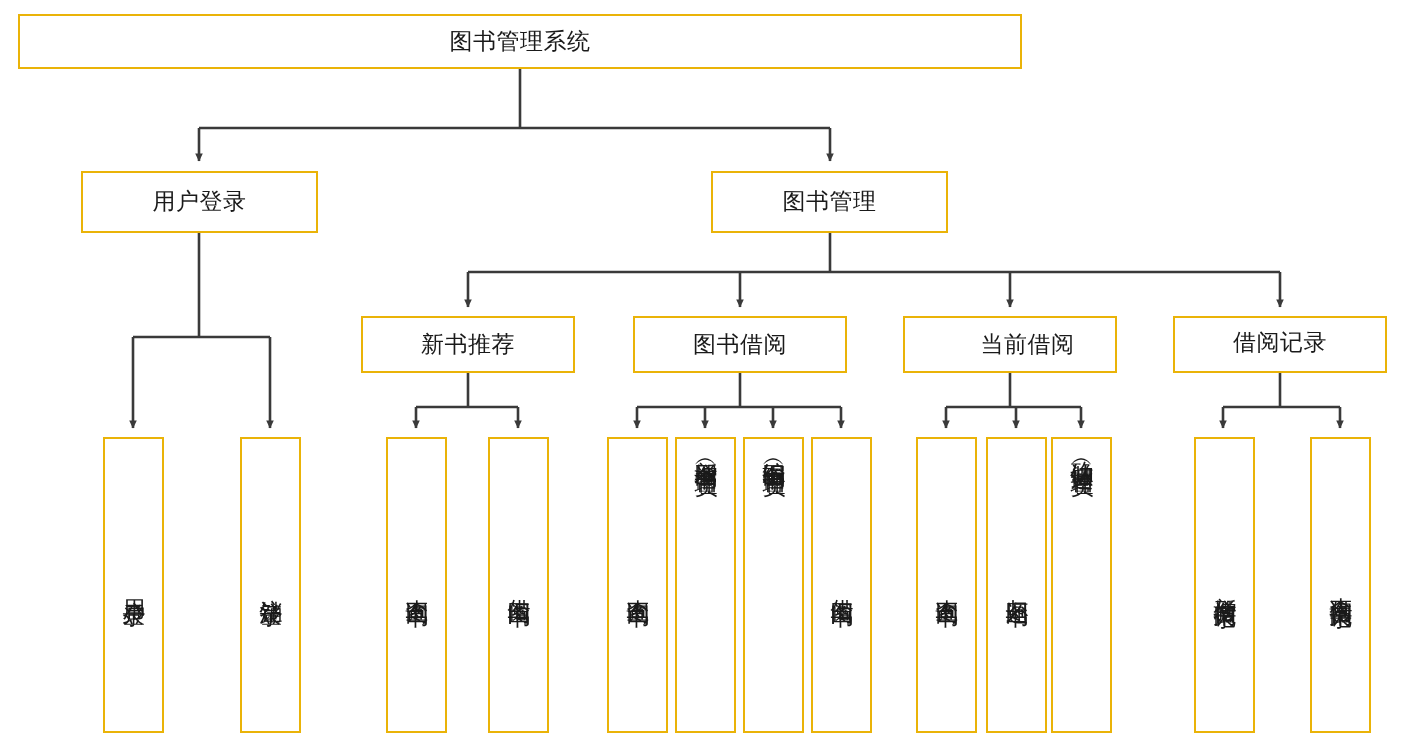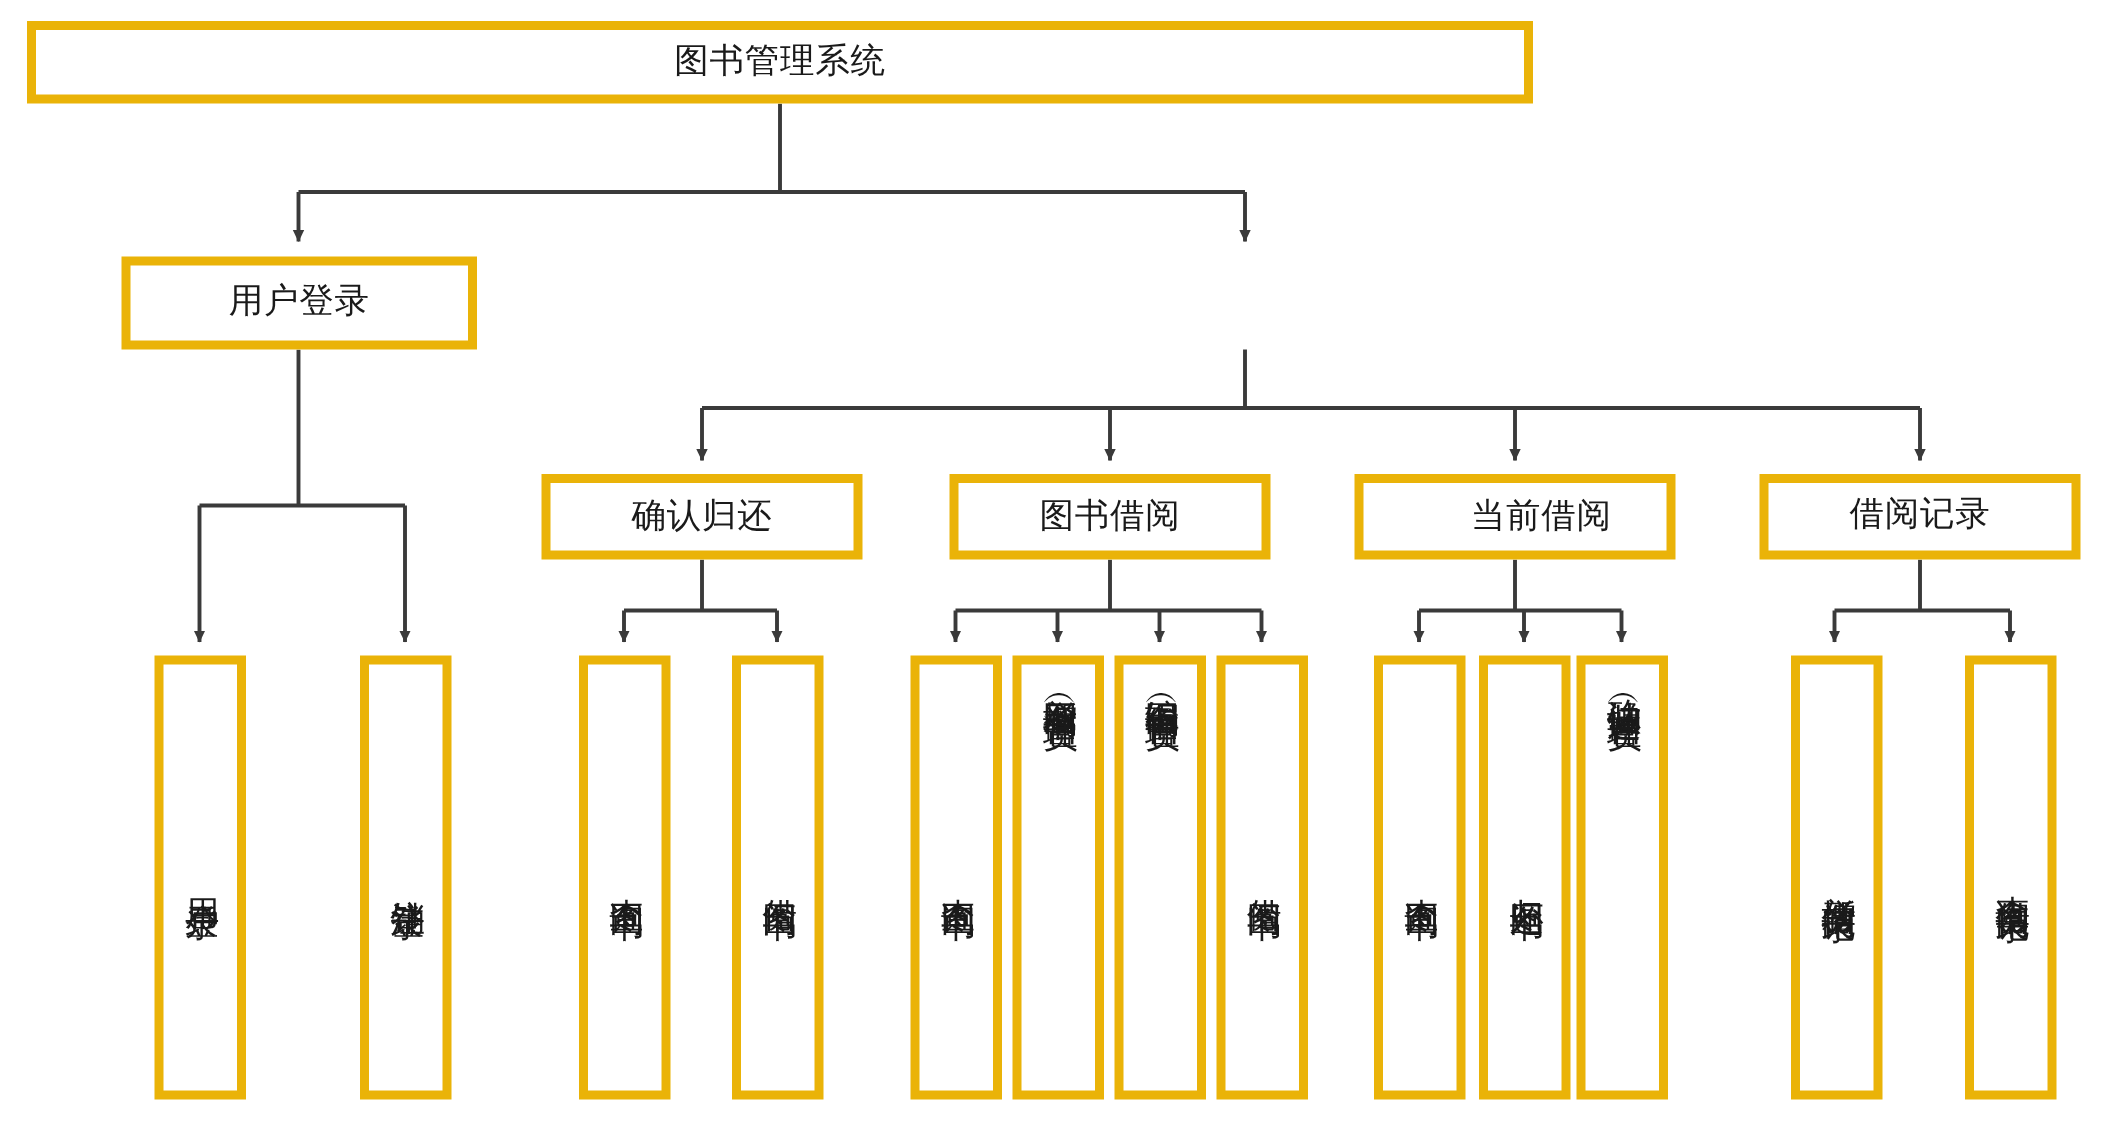--- a/index.html
+++ b/index.html
@@ -21,21 +21,21 @@
   #diagram-svg {
     position: absolute;
     left: 0;
     top: 0;
     width: 1405px;
     height: 747px;
   }
   .node {
     position: absolute;
     box-sizing: border-box;
-    border: 6px solid #eab308;
+    border: 2px solid #eab308;
     background: #ffffff;
     display: flex;
     align-items: center;
     justify-content: center;
     color: #1a1a1a;
   }
   .node-label {
     display: block;
     text-align: center;
     line-height: 1.12;
@@ -131,23 +131,26 @@
   </svg>
 
   <div class="node horiz" style="left:18px; top:14px; width:1004px; height:55px;">
     <span class="node-label">图书管理系统</span>
   </div>
 
   <div class="node horiz" style="left:81px; top:171px; width:237px; height:62px;">
     <span class="node-label">用户登录</span>
   </div>
 
+  <div class="node horiz" style="left:711px; top:171px; width:237px; height:62px;">
+    <span class="node-label">图书管理</span>
+  </div>
 
   <div class="node horiz" style="left:361px; top:316px; width:214px; height:57px;">
-    <span class="node-label">确认归还</span>
+    <span class="node-label">新书推荐</span>
   </div>
 
   <div class="node horiz" style="left:633px; top:316px; width:214px; height:57px;">
     <span class="node-label">图书借阅</span>
   </div>
 
   <div class="node horiz" style="left:903px; top:316px; width:214px; height:57px;padding-left:35px;">
     <span class="node-label">当前借阅</span>
   </div>
 

